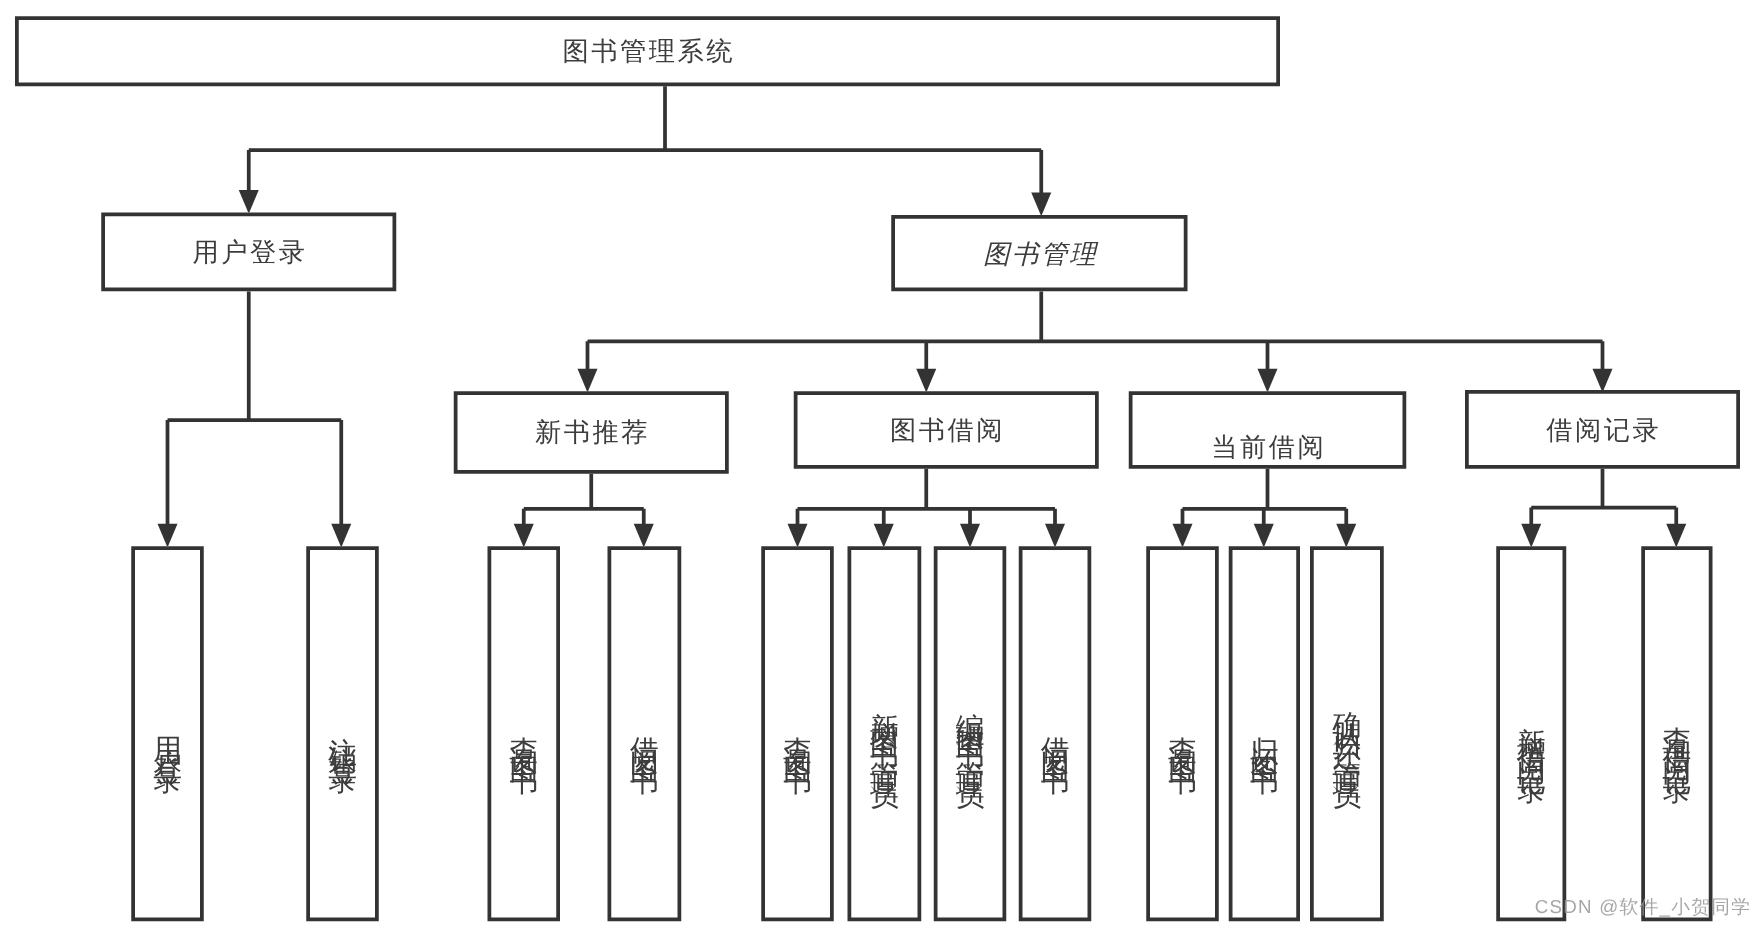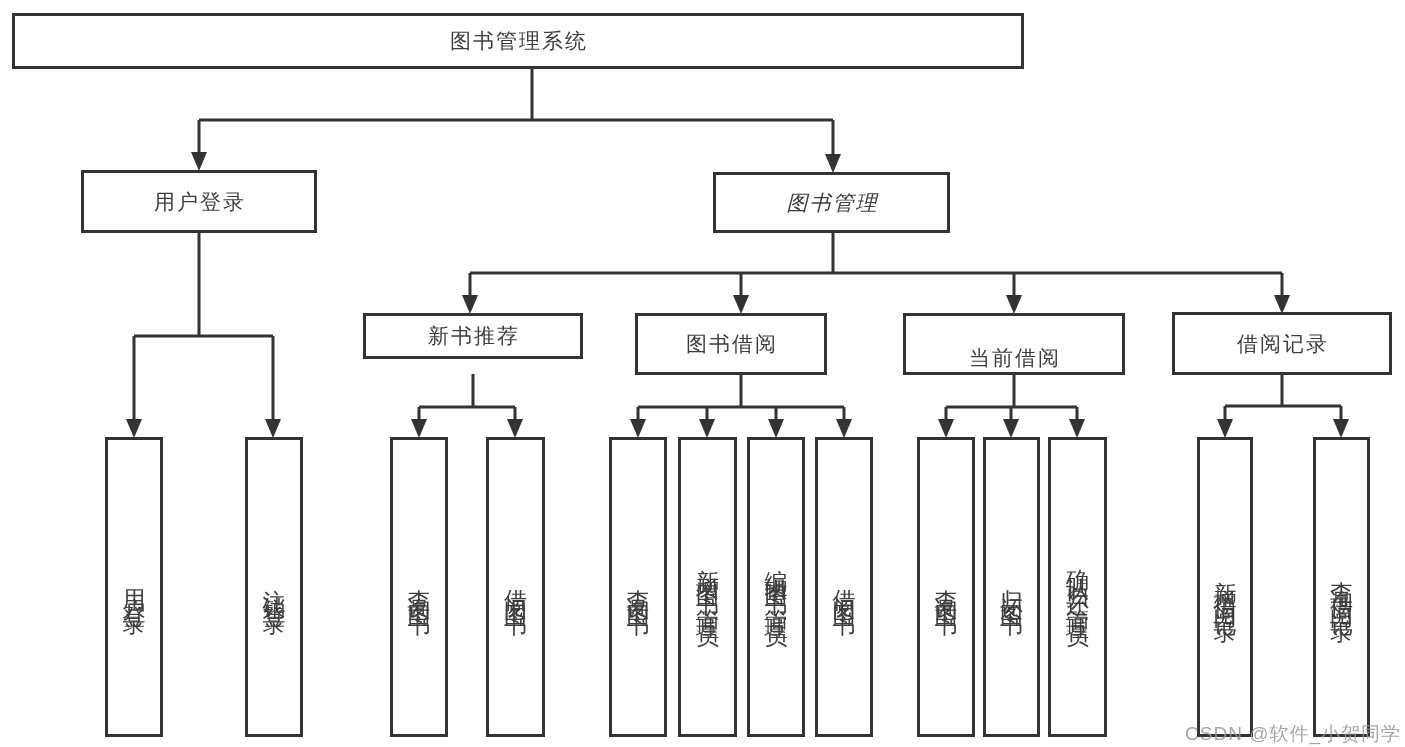--- a/index.html
+++ b/index.html
@@ -39,23 +39,23 @@
     writing-mode: vertical-rl;
     text-orientation: mixed;
     font-size: 23px;
     letter-spacing: 8px;
     line-height: 1;
     white-space: nowrap;
   }
   .watermark {
     position: absolute;
     right: 4px;
-    bottom: 0;
+    bottom: 12px;
     z-index: 2;
-    font-size: 19px;
+    font-size: 15px;
     letter-spacing: 1px;
     color: rgba(150, 150, 150, 0.85);
     white-space: nowrap;
   }
 </style>
 </head>
 <body>
 
 <div class="stage">
 
@@ -96,24 +96,24 @@
     <span class="hlabel">图书管理系统</span>
   </div>
 
   <div class="node" style="left:81px; top:170px; width:236px; height:63px;">
     <span class="hlabel">用户登录</span>
   </div>
   <div class="node" style="left:713px; top:172px; width:237px; height:61px;font-style:italic;">
     <span class="hlabel">图书管理</span>
   </div>
 
-  <div class="node" style="left:363px; top:313px; width:220px; height:46px;">
+  <div class="node" style="left:363px; top:313px; width:220px; height:66px;">
     <span class="hlabel">新书推荐</span>
   </div>
-  <div class="node" style="left:635px; top:313px; width:192px; height:62px;">
+  <div class="node" style="left:635px; top:313px; width:244px; height:62px;">
     <span class="hlabel">图书借阅</span>
   </div>
   <div class="node" style="left:903px; top:313px; width:222px; height:62px;align-items:flex-end;">
     <span class="hlabel">当前借阅</span>
   </div>
   <div class="node" style="left:1172px; top:312px; width:220px; height:63px;">
     <span class="hlabel">借阅记录</span>
   </div>
 
   <div class="node" style="left:105px; top:437px; width:58px; height:300px;">

